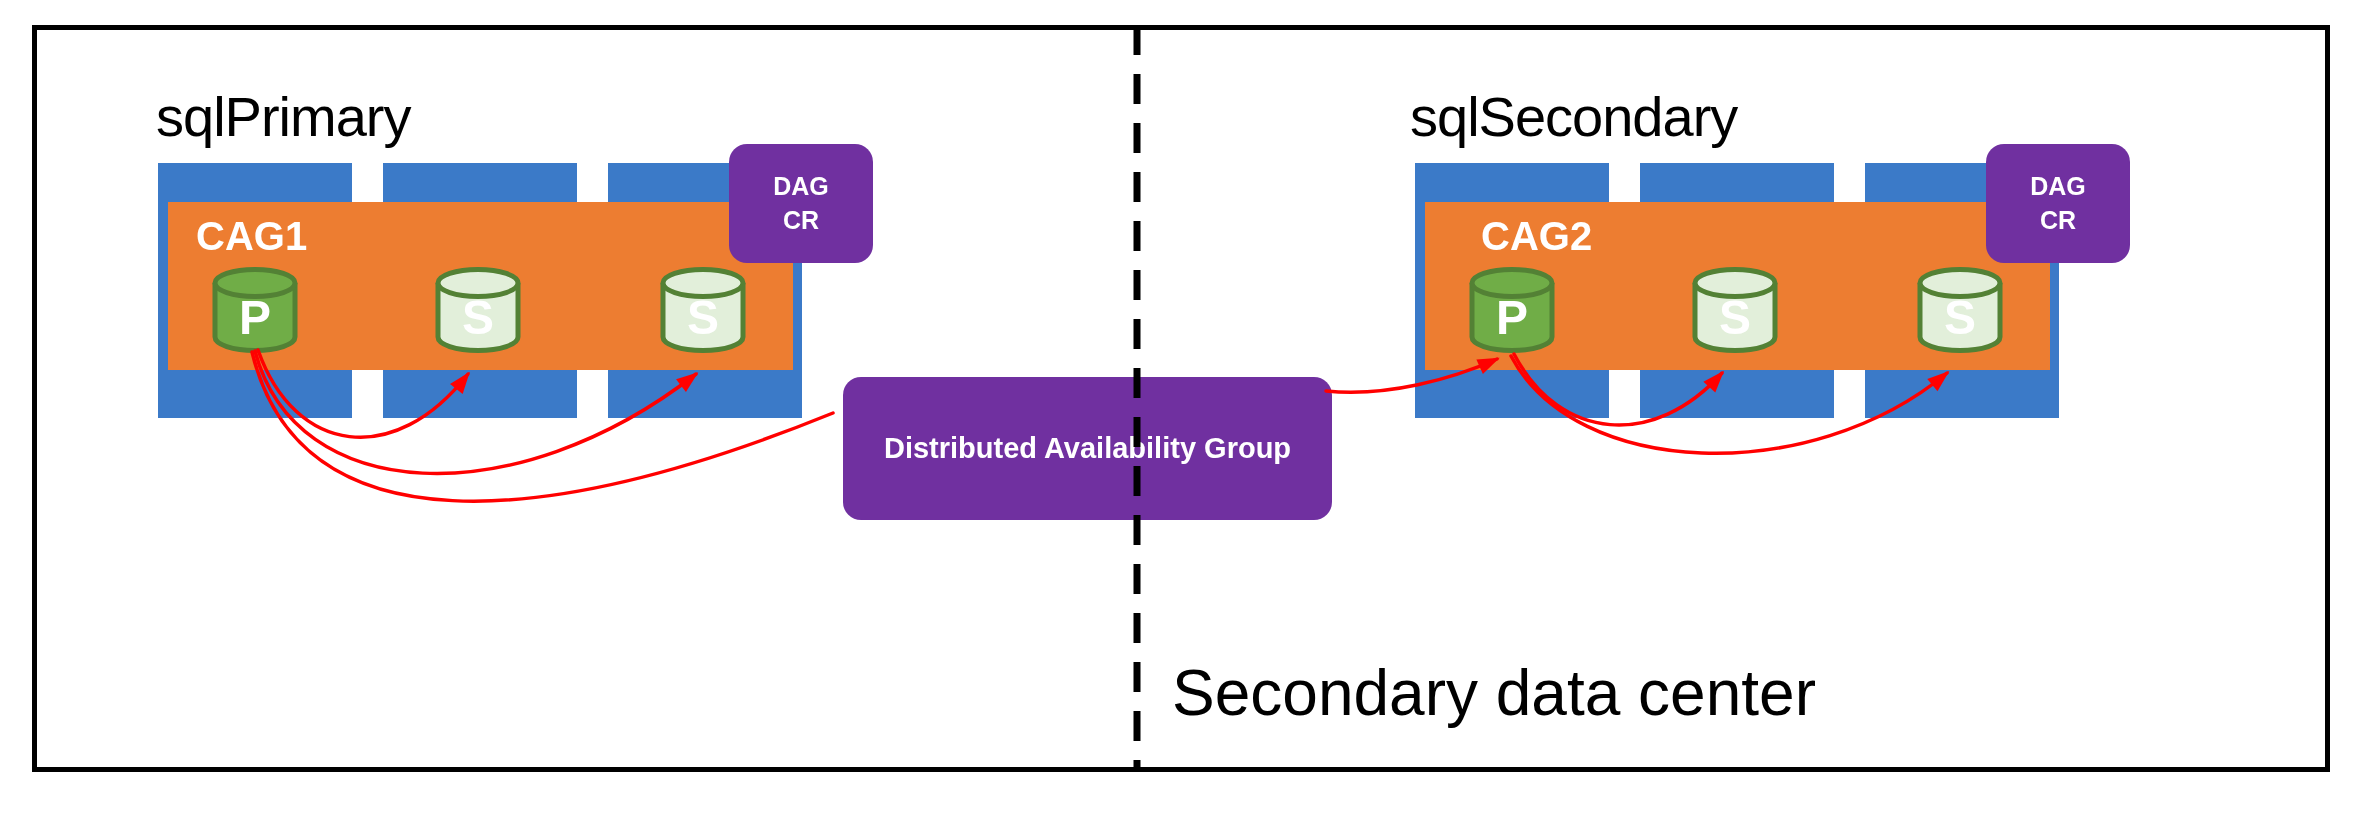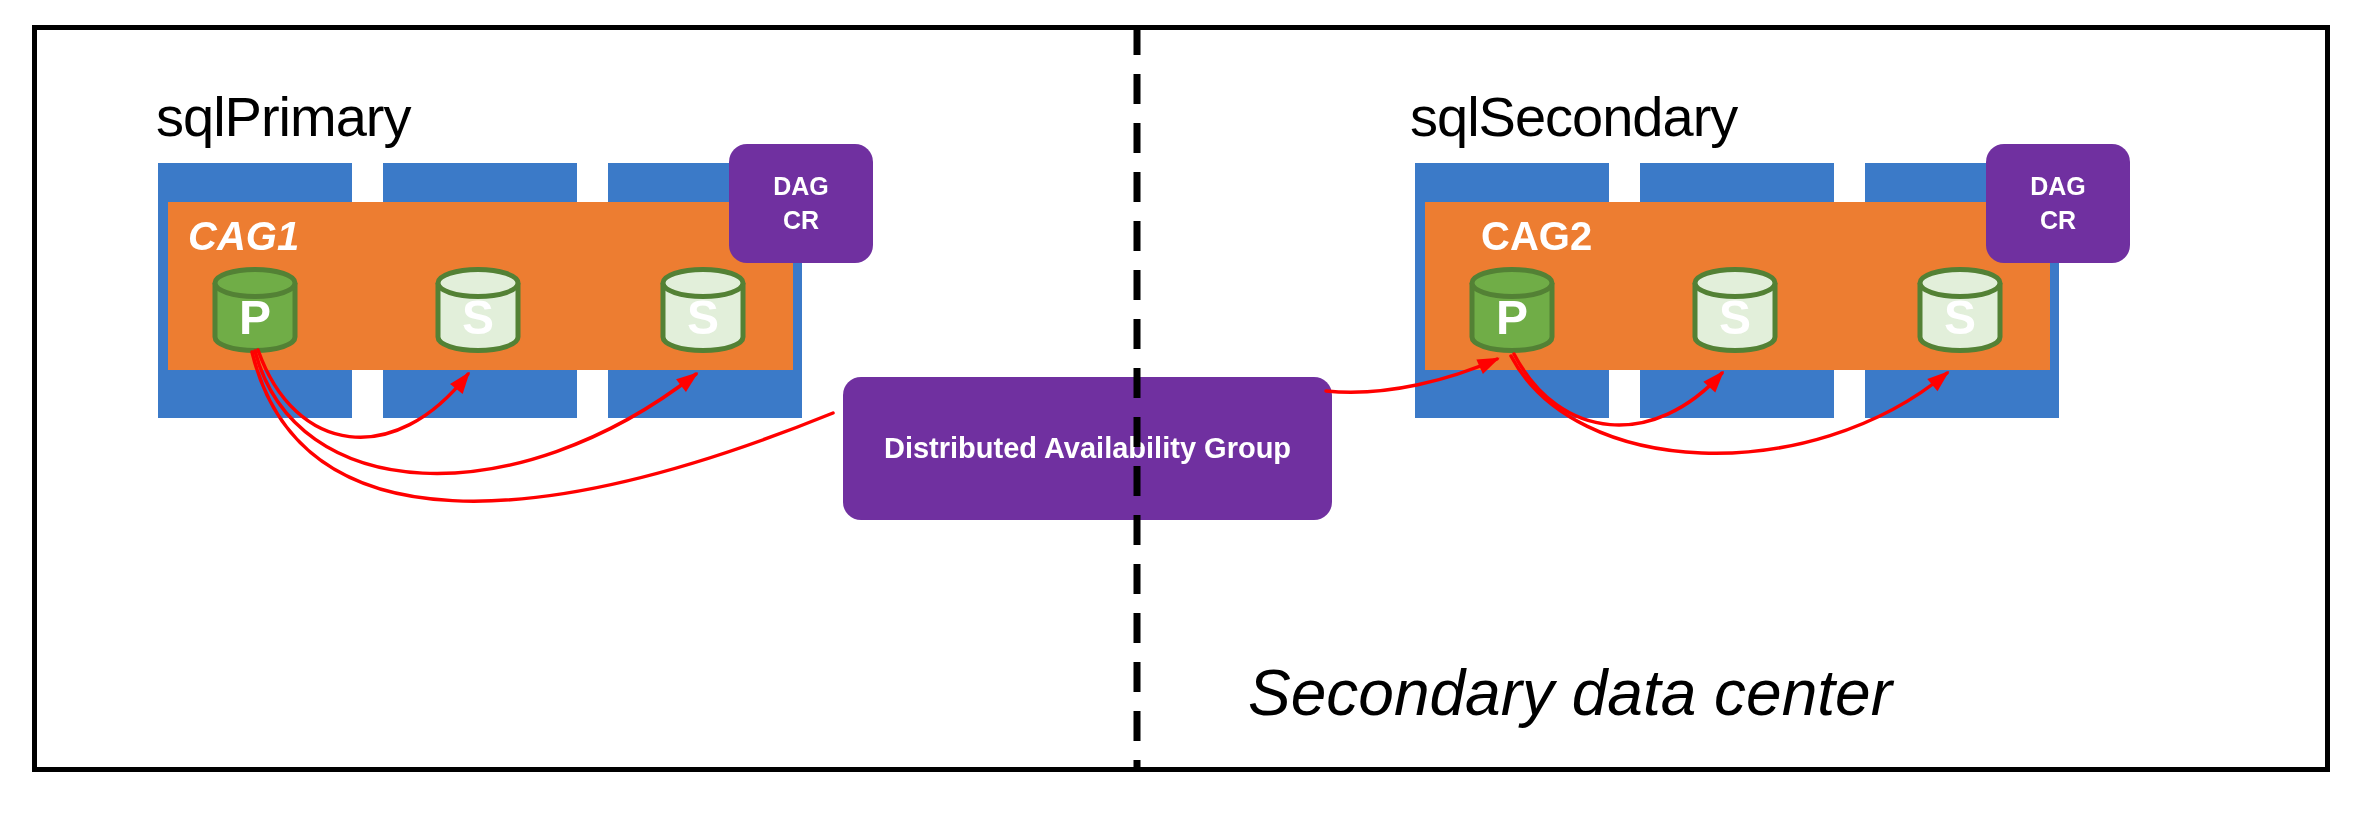--- a/index.html
+++ b/index.html
@@ -22,21 +22,21 @@
   }
   .ag-box{
     position:absolute;top:202px;width:625px;height:168px;background:#ED7D31;z-index:2;
   }
   .ag-box.primary{left:168px;}
   .ag-box.secondary{left:1425px;}
   .ag-name{
     position:absolute;top:214px;font-size:40px;font-weight:600;color:#fff;z-index:3;
     white-space:nowrap;
   }
-  .ag-name.primary{left:188px;font-style:italic;}
+  .ag-name.primary{left:196px;}
   .ag-name.secondary{left:1453px;margin-left:28px;}
   .badge{
     position:absolute;top:123px;width:144px;height:119px;background:#7030A0;
     border-radius:18px;z-index:3;display:flex;flex-direction:column;
     align-items:center;justify-content:center;color:#fff;font-size:25px;
     font-weight:600;line-height:1.35;text-align:center;margin-top:21px;
   }
   .badge.primary{left:729px;}
   .badge.secondary{left:1986px;}
   .cyl{position:absolute;width:90px;height:90px;z-index:3;}
@@ -50,21 +50,21 @@
   .dag-box{
     position:absolute;left:835px;top:377px;width:489px;height:143px;background:#7030A0;
     border-radius:18px;z-index:2;display:flex;align-items:center;justify-content:center;
     color:#fff;font-size:29px;font-weight:600;white-space:nowrap;margin-left:8px;
   }
   .dc-name{
     position:absolute;top:656px;font-size:64px;font-weight:400;color:#000;
     white-space:nowrap;z-index:4;
   }
   .dc-name.primary{left:63px;}
-  .dc-name.secondary{left:1248px;font-style:italic;}
+  .dc-name.secondary{left:1172px;}
   .overlay{position:absolute;left:0;top:0;width:2372px;height:820px;z-index:5;pointer-events:none;}
   .arrow{stroke:#FF0000;stroke-width:3.5;fill:none;stroke-linecap:round;}
   .divider{stroke:#000;stroke-width:7;stroke-dasharray:30 19;}
 </style>
 </head>
 <body>
 
 <div class="canvas">
 
   <div class="outer-frame"></div>

